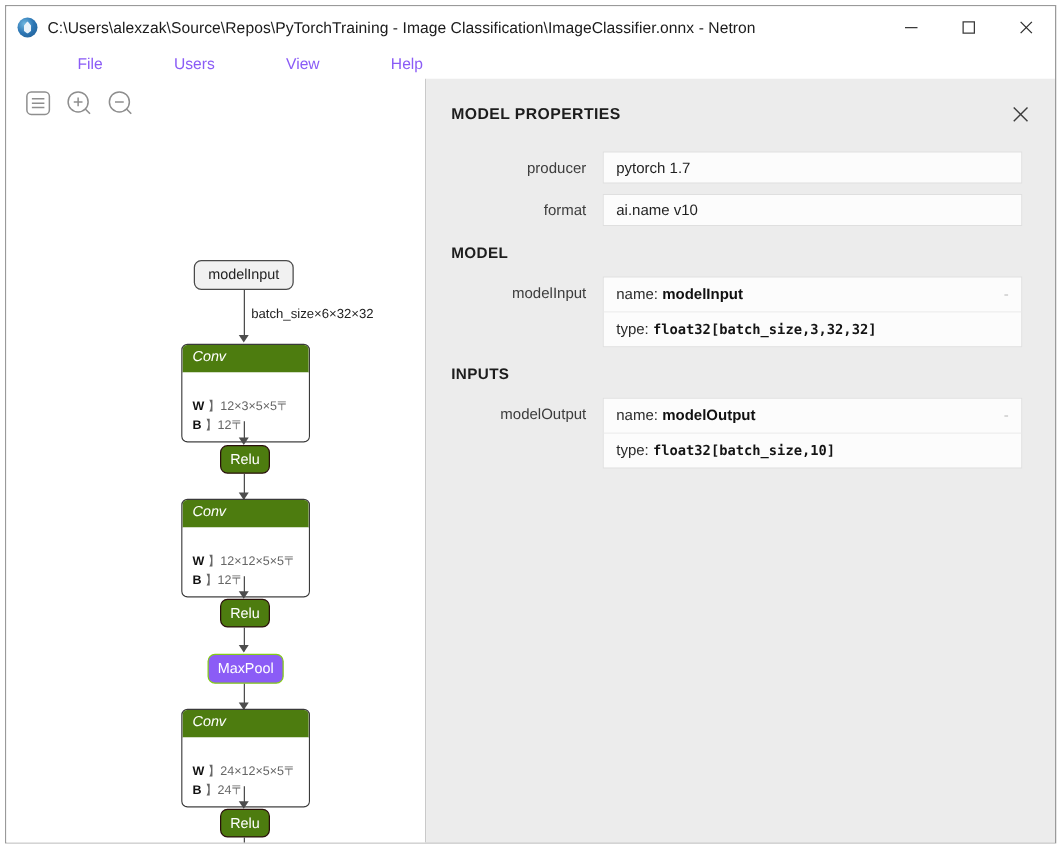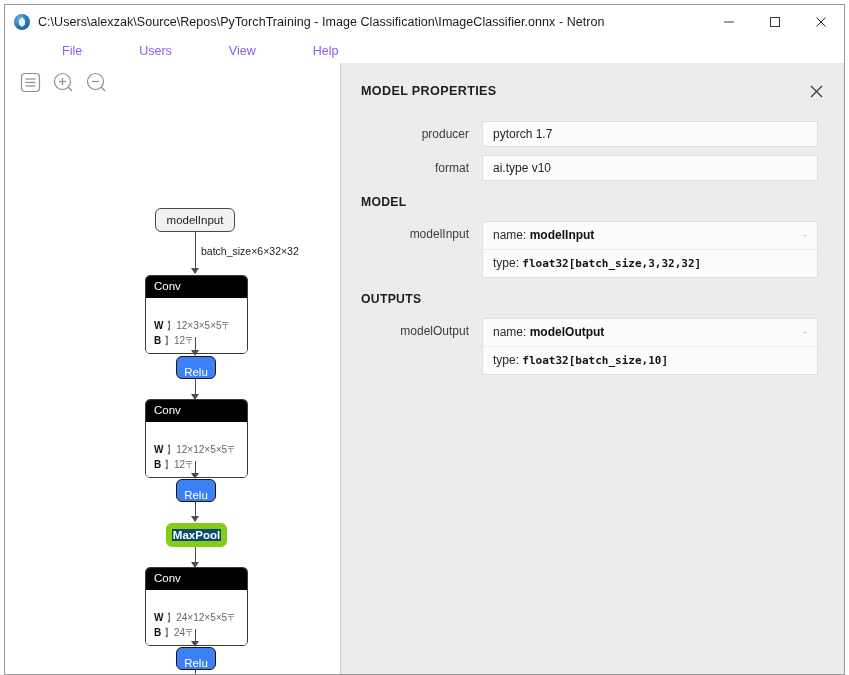--- a/index.html
+++ b/index.html
@@ -132,45 +132,44 @@
     font-size: 11.5px;
     box-sizing: border-box;
     white-space: nowrap;
   }
   .pill.io {
     background: #f1f1f1;
     border: 1px solid #4a4a4a;
     color: #222222;
   }
   .pill.act {
-    background: #3b82f6;
+    background: #4d7c0f;
     border: 1px solid #2a100c;
     color: #ffffff;
-    align-items: flex-end;
   }
   .pill.pool {
-    background: #0c4a6e;
-    border: 6px solid #84cc16;
+    background: #8b5cf6;
+    border: 1px solid #84cc16;
     color: #ffffff;
-    font-weight: bold;
   }
   
   .card {
     border: 1px solid #3a3a3a;
     border-radius: 5px;
     overflow: hidden;
     background: #ffffff;
     box-sizing: border-box;
   }
   .card-hd {
-    background: #000000;
+    background: #4d7c0f;
     color: #ffffff;
     font-size: 11.5px;
     padding: 3px 0 4px 8px;
     line-height: 15px;
+    font-style: italic;
   }
   .card-bd {
     padding: 20px 8px 5px 8px;
     background: #ffffff;
   }
   .attr {
     font-size: 10px;
     color: #333333;
     line-height: 15px;
     white-space: nowrap;
@@ -449,42 +448,42 @@
         </div>
       </div>
 
       <div class="prop-list">
         <div class="prow">
           <div class="plabel">producer</div>
           <div class="pval">pytorch 1.7</div>
         </div>
         <div class="prow">
           <div class="plabel">format</div>
-          <div class="pval">ai.type v10</div>
+          <div class="pval">ai.name v10</div>
         </div>
       </div>
 
       <div class="section-title">MODEL</div>
 
       <div class="prop-list" style="padding-top:0;">
         <div class="prow">
           <div class="plabel">modelInput</div>
           <div class="pval-stack">
             <div class="pval-line">
               <span class="pv-name"><span>name:</span> <b>modelInput</b></span>
               <span class="pv-dash">-</span>
             </div>
             <div class="pval-line">
               <span><span>type:</span> <span class="mono">float32[batch_size,3,32,32]</span></span>
             </div>
           </div>
         </div>
       </div>
 
-      <div class="section-title">OUTPUTS</div>
+      <div class="section-title">INPUTS</div>
 
       <div class="prop-list" style="padding-top:0;">
         <div class="prow">
           <div class="plabel">modelOutput</div>
           <div class="pval-stack">
             <div class="pval-line">
               <span class="pv-name"><span>name:</span> <b>modelOutput</b></span>
               <span class="pv-dash">-</span>
             </div>
             <div class="pval-line">

